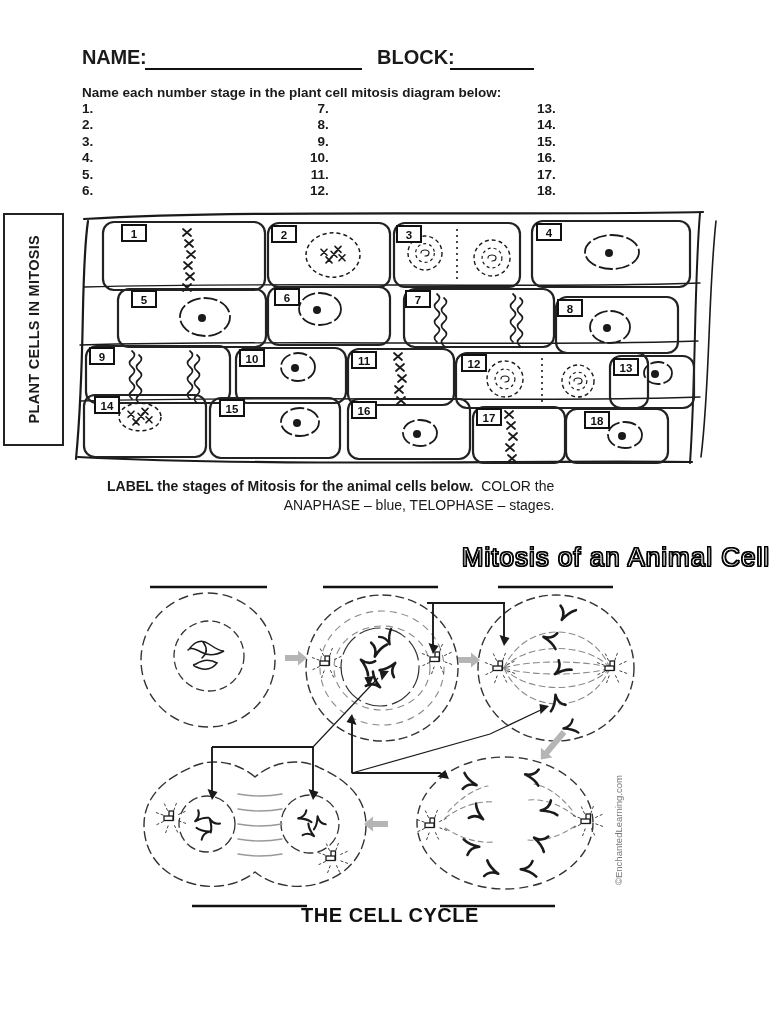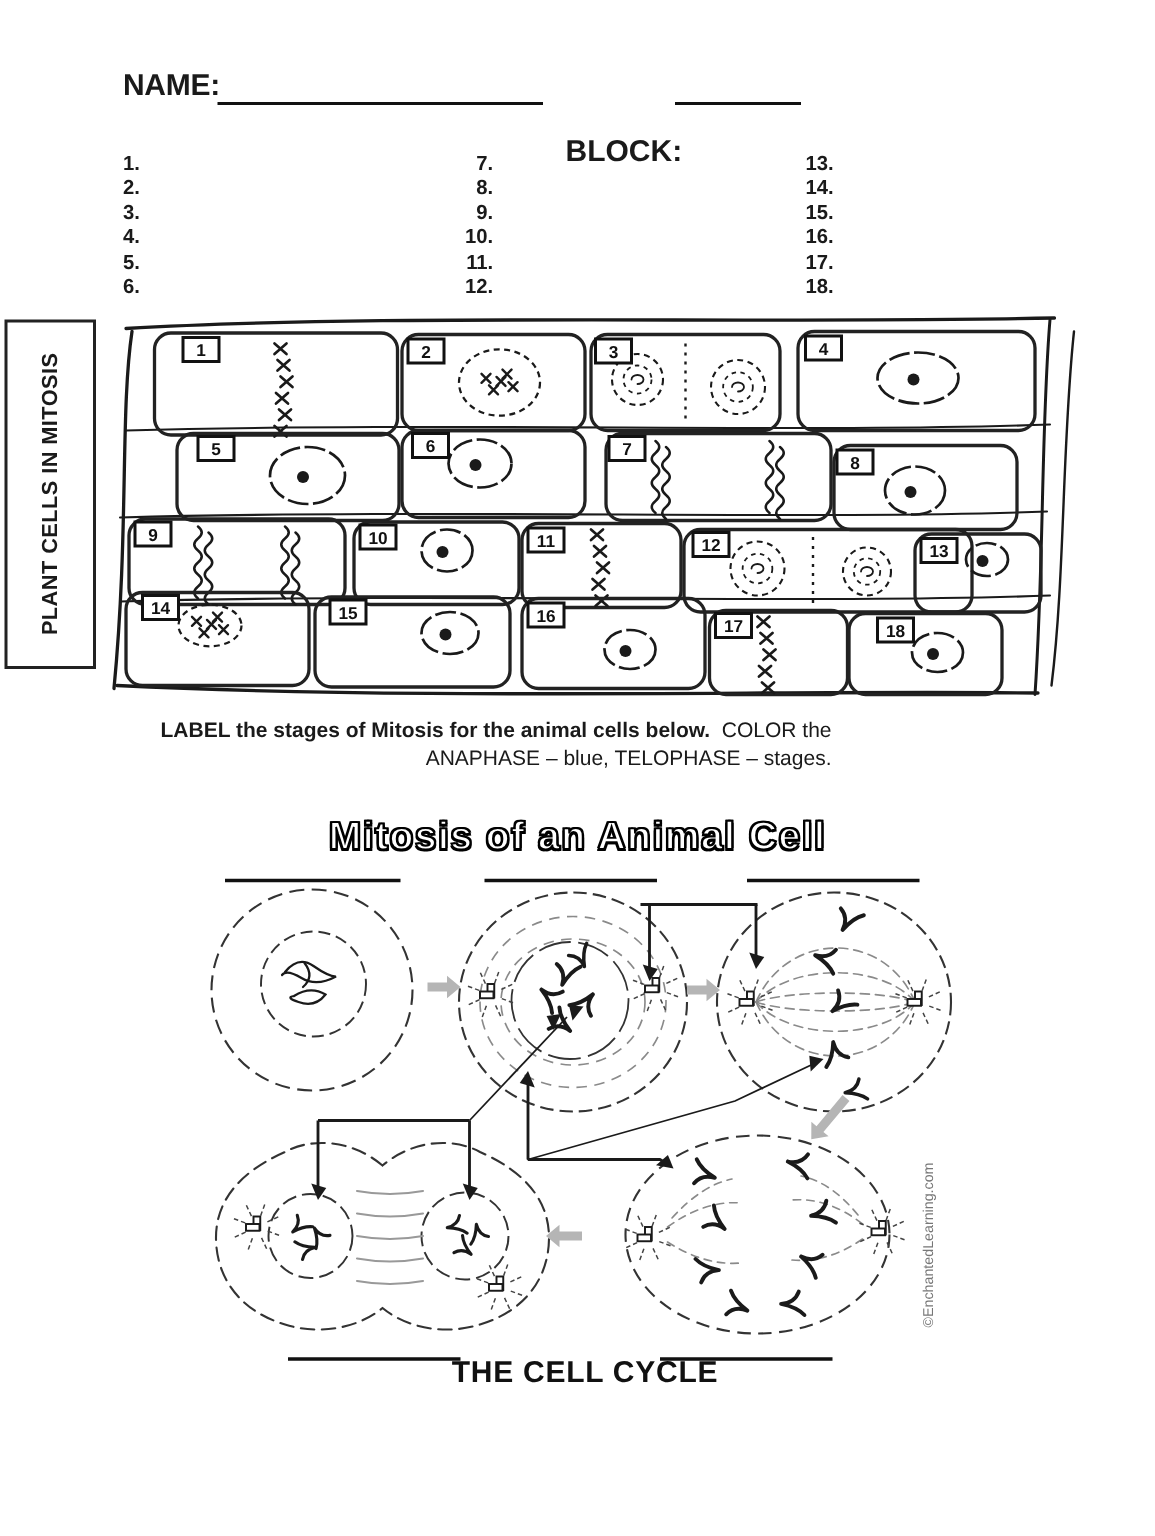--- a/index.html
+++ b/index.html
@@ -1,50 +1,51 @@
 <!DOCTYPE html>
 <html><head>
 <meta charset="utf-8">
 <style>
   html,body{margin:0;padding:0;background:#fff;}
   .page{position:relative;width:770px;height:1024px;background:#fff;overflow:hidden;
         font-family:"Liberation Sans",sans-serif;color:#1a1a1a;}
   .abs{position:absolute;text-align:right;}
   .name-label{left:82px;top:46px;font-size:20px;font-weight:bold;letter-spacing:-0.2px;}
   .name-line{left:145px;top:68px;width:217px;border-bottom:2.4px solid #111;height:0;}
-  .block-label{left:377px;top:46px;font-size:20px;font-weight:bold;margin-top:44px;}
+  .block-label{left:377px;top:46px;font-size:20px;font-weight:bold;}
   .block-line{left:450px;top:68px;width:84px;border-bottom:2.4px solid #111;height:0;}
   .heading{left:82px;top:85px;font-size:13.5px;font-weight:bold;}
   .col{top:101px;font-size:13.5px;font-weight:bold;line-height:16.4px;}
   .col1{left:82px}.col2{left:310px}.col3{left:537px}
   .sidebar{left:3px;top:213px;width:57px;height:229px;border:2px solid #222;
            display:flex;align-items:center;justify-content:center;}
   .sidebar span{writing-mode:vertical-rl;transform:rotate(180deg);white-space:nowrap;
            font-size:14.5px;font-weight:bold;letter-spacing:0.3px;}
   .para{left:82px;top:477px;font-size:14px;line-height:18.6px;}
   .para div{white-space:pre;padding-left:25px;}
-  .outline-title{left:0;right:0;top:542px;text-align:center;font-size:26px;font-weight:bold;
+  .outline-title{left:0;right:0;top:542px;font-size:26px;font-weight:normal;
            letter-spacing:1px;color:#fff;
            -webkit-text-stroke:1.2px #000;
            text-shadow:-1px -1px 0 #000,1px -1px 0 #000,-1px 1px 0 #000,1px 1px 0 #000;}
   .cycle-title{left:0;right:0;top:904px;text-align:center;font-size:20px;font-weight:bold;letter-spacing:0.5px;color:#111;margin-left:10px;}
   svg{position:absolute;left:0;}
   #plantSvg{top:205px;}
   #animalSvg{top:572px;}
 </style>
 </head>
 <body>
 
 <div class="page">
 
   <div class="abs name-label">NAME:</div>
   <div class="abs name-line"></div>
   <div class="abs block-label">BLOCK:</div>
   <div class="abs block-line"></div>
 
+  <div class="abs heading">Name each number stage in the plant cell mitosis diagram below:</div>
 
   <div class="abs col col1" id="listCol1">
       <div>1.</div>
       <div>2.</div>
       <div>3.</div>
       <div>4.</div>
       <div>5.</div>
       <div>6.</div>
     </div>
   <div class="abs col col2" id="listCol2">

